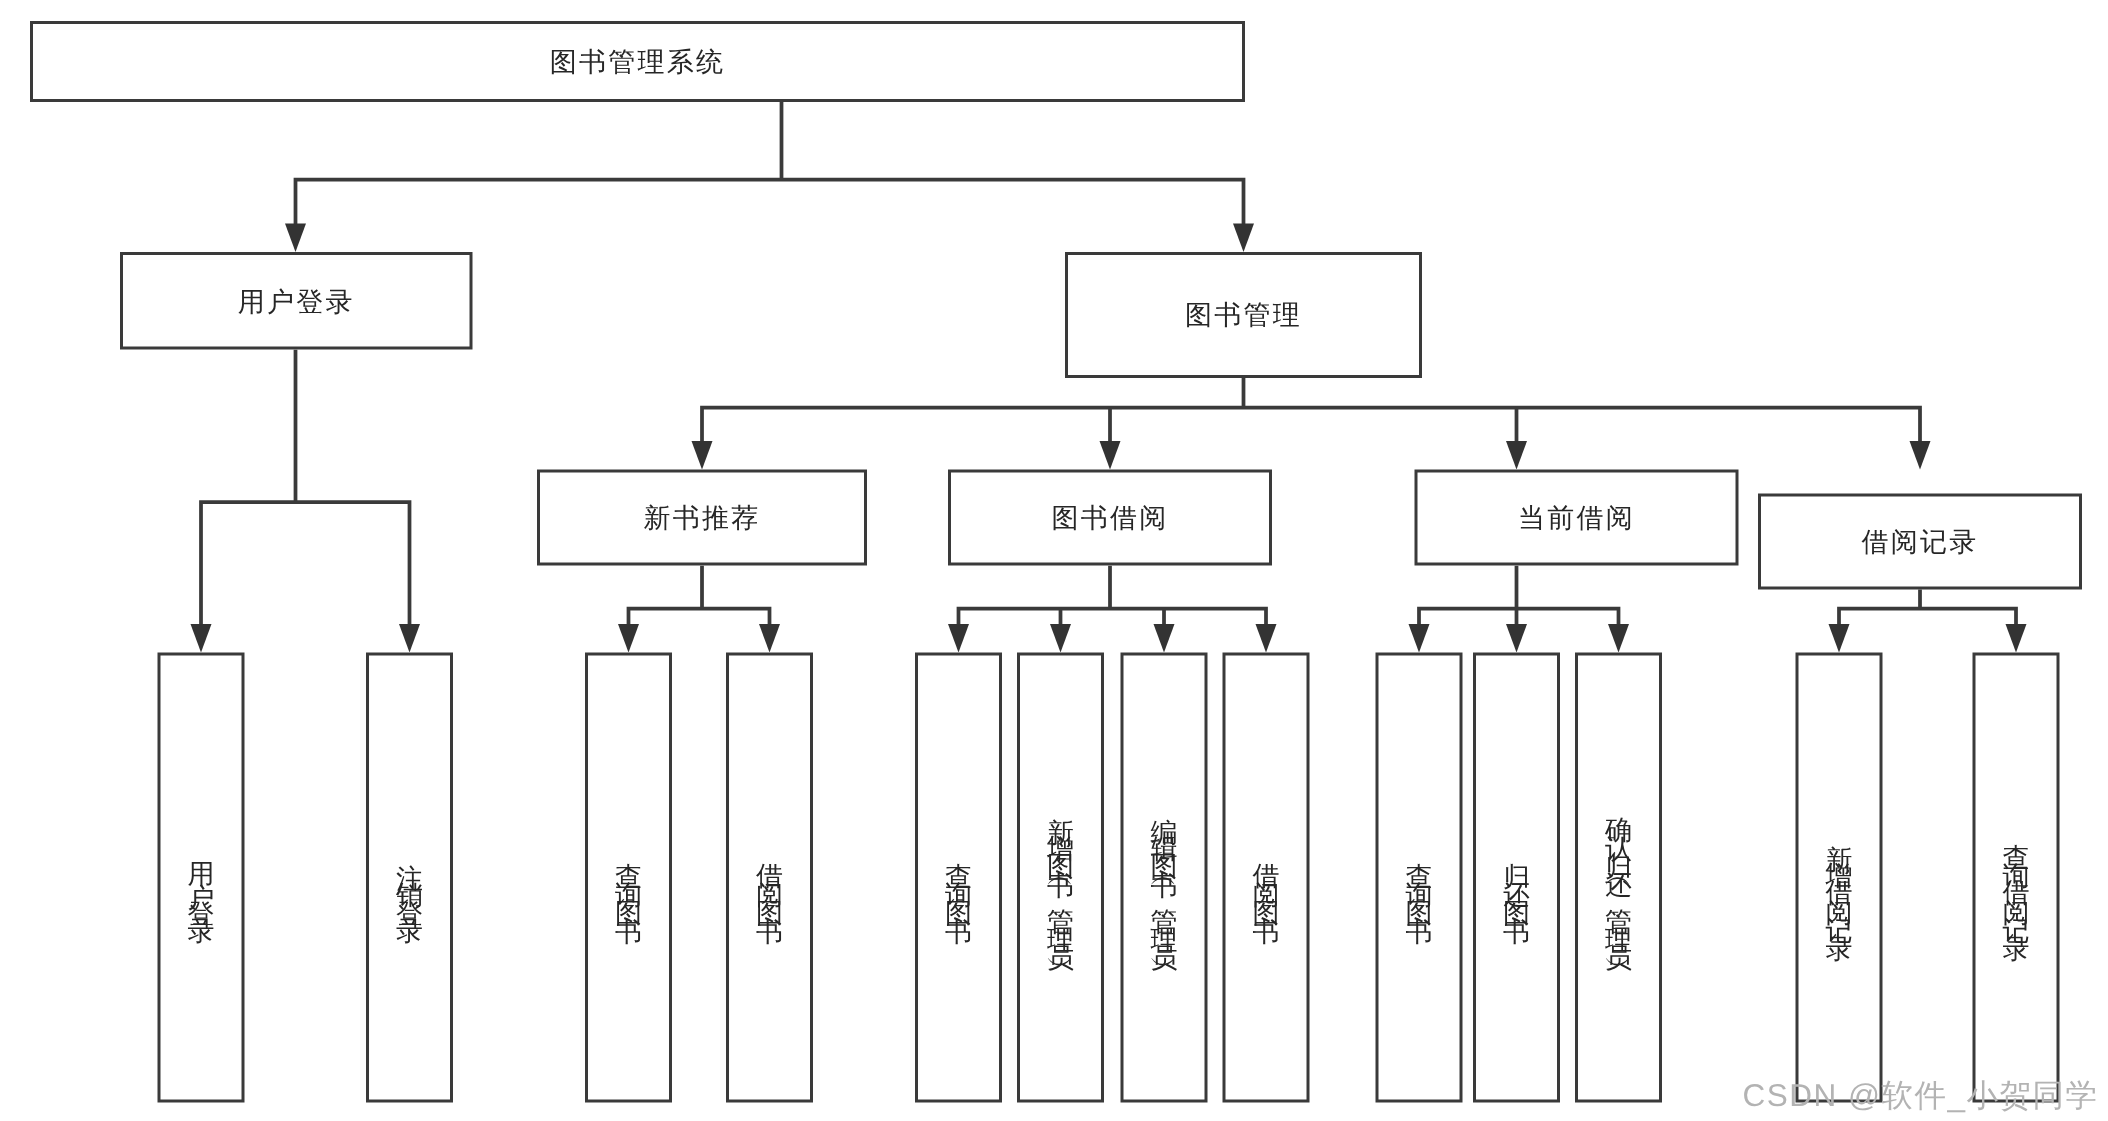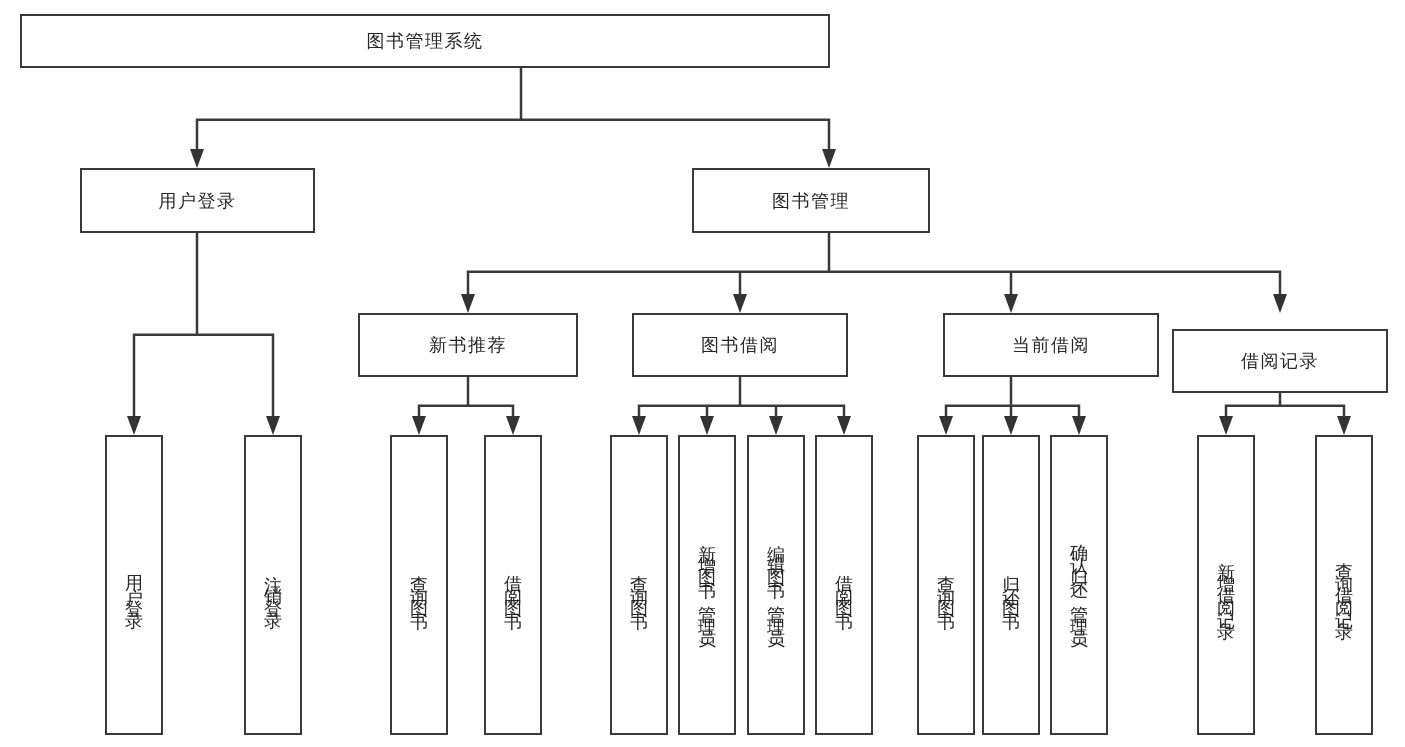--- a/index.html
+++ b/index.html
@@ -89,21 +89,21 @@
       <polygon points="1004,416 1018,416 1011,435"></polygon>
       <polygon points="1072,416 1086,416 1079,435"></polygon>
       <polygon points="1219,416 1233,416 1226,435"></polygon>
       <polygon points="1337,416 1351,416 1344,435"></polygon>
     </g>
   </svg>
 
   <div class="node" style="left:20px; top:14px; width:810px; height:54px;">图书管理系统</div>
 
   <div class="node" style="left:80px; top:168px; width:235px; height:65px;">用户登录</div>
-  <div class="node" style="left:692px; top:168px; width:238px; height:65px;">图书管理</div>
+  <div class="node" style="left:710px; top:168px; width:238px; height:84px;">图书管理</div>
 
   <div class="node" style="left:632px; top:313px; width:216px; height:64px;">图书借阅</div>
   <div class="node" style="left:358px; top:313px; width:220px; height:64px;">新书推荐</div>
   <div class="node" style="left:943px; top:313px; width:216px; height:64px;">当前借阅</div>
   <div class="node" style="left:1172px; top:313px; width:216px; height:64px;margin-top:16px;">借阅记录</div>
 
   <div class="node leaf" style="left:105px; top:435px; width:58px; height:300px;">用户登录</div>
   <div class="node leaf" style="left:244px; top:435px; width:58px; height:300px;">注销登录</div>
 
   <div class="node leaf" style="left:390px; top:435px; width:58px; height:300px;">查询图书</div>
@@ -114,14 +114,15 @@
   <div class="node leaf" style="left:747px; top:435px; width:58px; height:300px;">编辑图书（管理员）</div>
   <div class="node leaf" style="left:815px; top:435px; width:58px; height:300px;">借阅图书</div>
 
   <div class="node leaf" style="left:917px; top:435px; width:58px; height:300px;">查询图书</div>
   <div class="node leaf" style="left:982px; top:435px; width:58px; height:300px;">归还图书</div>
   <div class="node leaf" style="left:1050px; top:435px; width:58px; height:300px;">确认归还（管理员）</div>
 
   <div class="node leaf" style="left:1197px; top:435px; width:58px; height:300px;">新增借阅记录</div>
   <div class="node leaf" style="left:1315px; top:435px; width:58px; height:300px;">查询借阅记录</div>
 
+  <div class="watermark">CSDN @软件_小贺同学</div>
 
 </div>
 
 </body></html>

